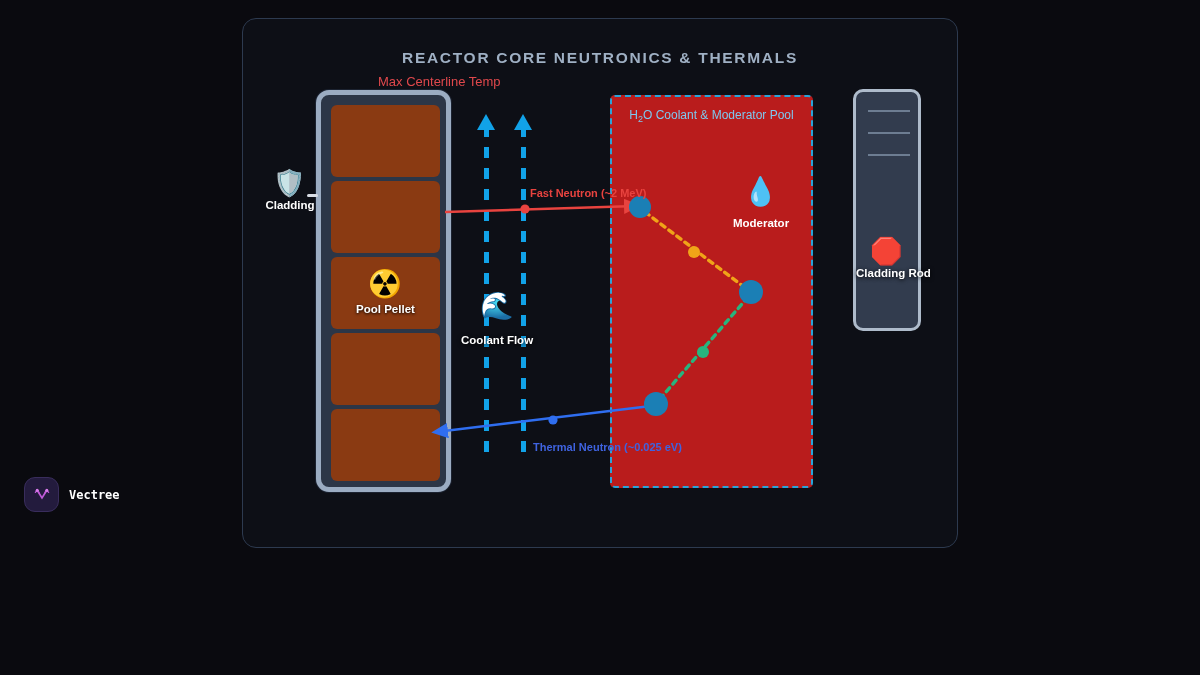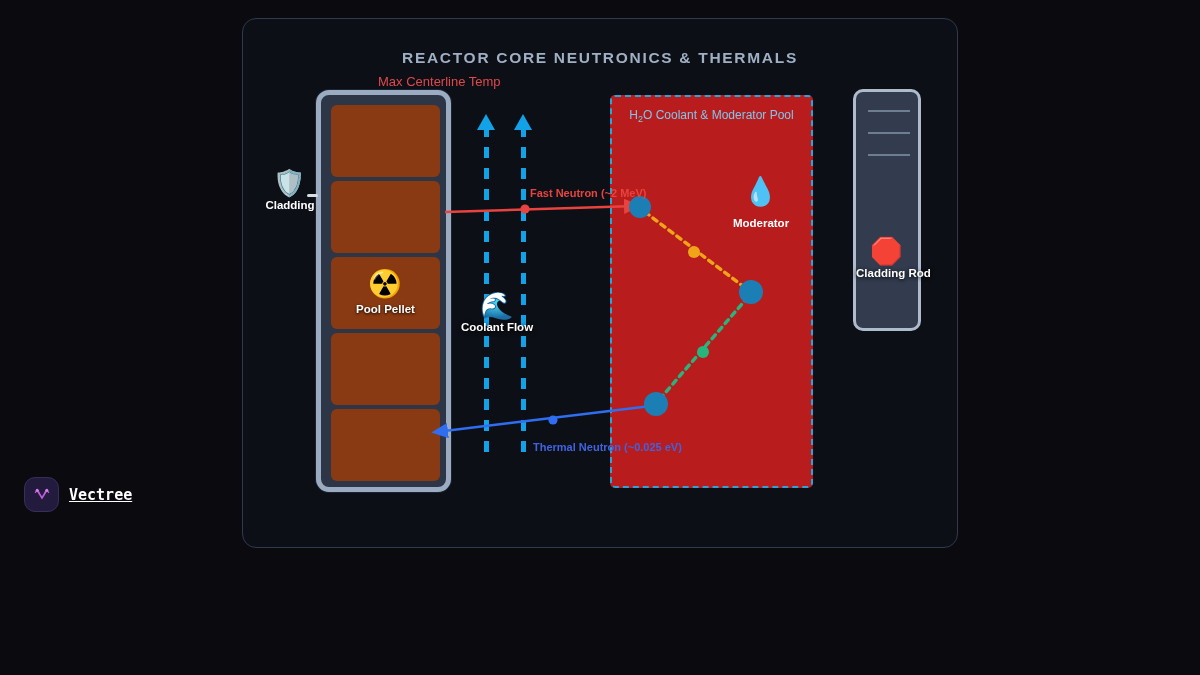--- a/index.html
+++ b/index.html
@@ -97,21 +97,21 @@
   }
   .flow-arrow.a1 { left:477px; }
   .flow-arrow.a2 { left:514px; }
 
   .coolant-callout {
     position:absolute; left:452px; top:293px;
     width:90px; text-align:center;
   }
   .coolant-callout .emo { font-size:27px; line-height:1; display:block; }
   .coolant-callout .cap {
-    display:block; margin-top:1px;
+    display:block; margin-top:14px;
     font-size:11.5px; font-weight:bold; color:#fff;
     white-space:nowrap;
     text-shadow:0 1px 4px #000;
   }
 
   
   .pool {
     position:absolute; left:562px; top:95px;
     width:203px; height:393px;
     background:#b91c1c;
@@ -174,21 +174,21 @@
     white-space:nowrap; text-shadow:0 1px 4px #000;
   }
 
   
   .brand { position:absolute; left:24px; top:477px; display:flex; align-items:center; gap:10px; }
   .brand-logo {
     width:35px; height:35px; border-radius:11px;
     background:#231b3d; border:1px solid #392d5c;
     display:flex; align-items:center; justify-content:center;
   }
-  .brand-name { font-family:"DejaVu Sans Mono", monospace; font-size:15px; font-weight:bold; color:#fff;text-decoration:underline; }
+  .brand-name { font-family:"DejaVu Sans Mono", monospace; font-size:12px; font-weight:bold; color:#fff; }
 
   .headline {
     position:absolute; left:22px; top:518px; width:450px;
     font-family:"DejaVu Sans Mono", monospace;
     font-size:29.5px; font-weight:bold; line-height:1.12;
     color:#fff; letter-spacing:-0.3px;
   }
   .url {
     position:absolute; left:462px; top:623px;
     font-family:"DejaVu Sans Mono", monospace;

